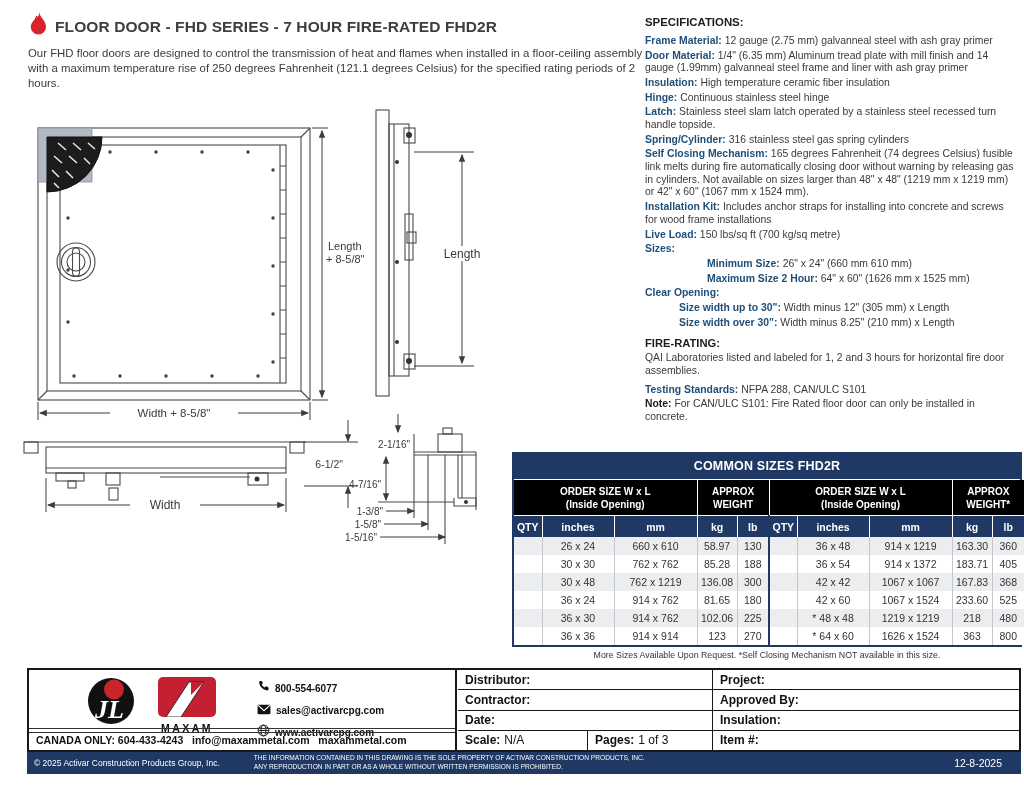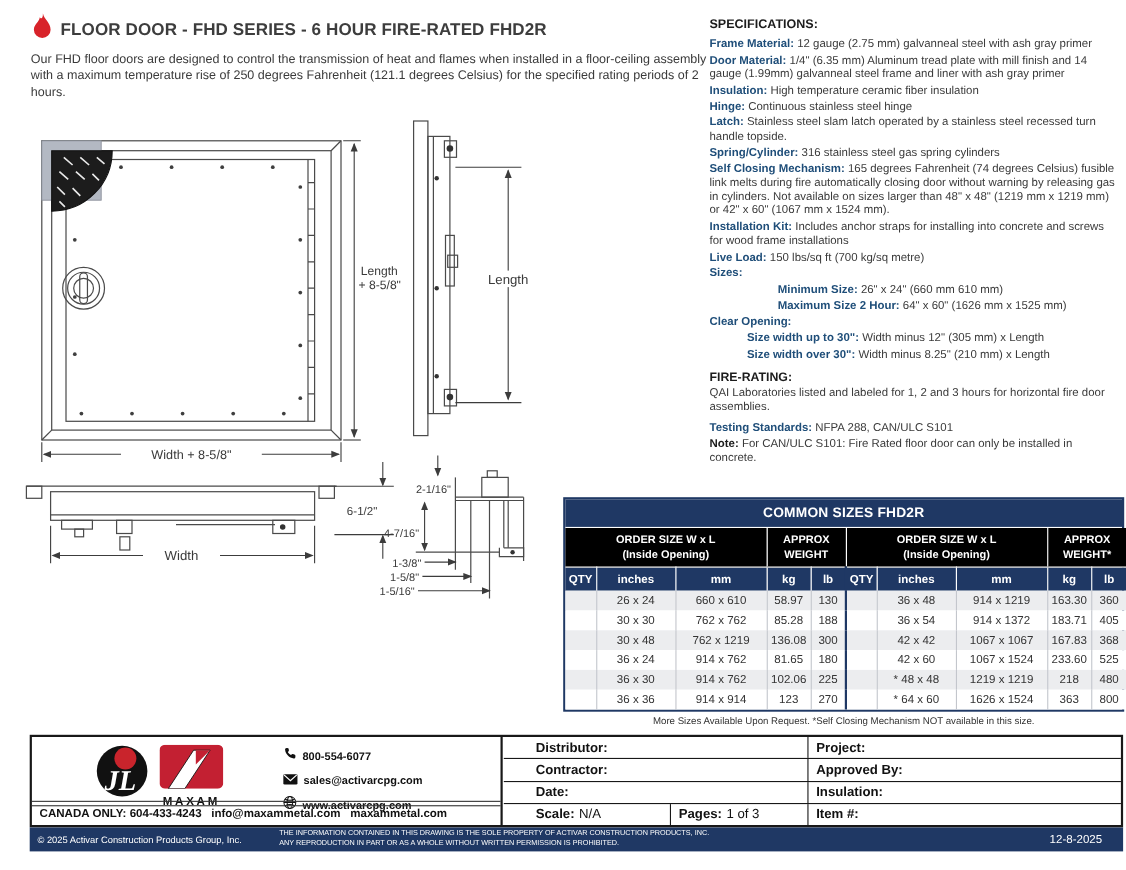--- a/index.html
+++ b/index.html
@@ -48,31 +48,31 @@
   #tbl-body td + td{border-left:1px solid #c3c6cc;text-align:center;}
   #tbl-body td.mid, #tbl-header-row th.mid{border-left:2px solid #1f3864 !important;}
   tr.odd{background:#ecedef;}
   tr.even{background:#fff;}
   .tbl-note{margin-top:3px;text-align:center;font-size:8.8px;color:#333;}
 
   
   .footer{position:absolute;left:27px;top:668px;width:994px;}
   .f-box{position:relative;height:84px;border:2.5px solid #181818;background:#fff;box-sizing:border-box;}
   .jl-logo{position:absolute;left:58px;top:3px;}
-  .maxam{position:absolute;left:114px;top:7px;width:62px;text-align:center;}
+  .maxam{position:absolute;left:127px;top:7px;width:62px;text-align:center;}
   .maxam-txt{font-size:10.5px;font-weight:bold;letter-spacing:2.5px;color:#111;margin-top:1px;}
   .contact{position:absolute;left:228px;top:9px;}
   .c-row{display:flex;align-items:center;gap:5px;margin-bottom:4px;}
   .c-tx{font-weight:bold;font-size:10px;color:#111;}
   .f-sep{position:absolute;left:0;top:58px;width:426px;height:3px;
          border-top:1.3px solid #333;border-bottom:1.3px solid #333;}
   .f-canada{position:absolute;left:7px;top:64px;font-size:10.5px;font-weight:bold;color:#111;white-space:pre;}
   .f-vert{position:absolute;left:426px;top:0;bottom:0;border-left:2.5px solid #181818;}
   .f-fields{position:absolute;left:429px;top:0;right:0;bottom:0;display:flex;flex-direction:column;}
-  .frow{flex:1;display:flex;border-bottom:1.5px solid #181818;padding-left:22px;}
+  .frow{flex:1;display:flex;border-bottom:1.5px solid #181818;}
   .frow.last{border-bottom:none;}
   .fcell{display:flex;align-items:center;gap:4px;padding:0 7px;font-size:12px;color:#111;
          border-right:1.5px solid #181818;box-sizing:border-box;}
   .fcell b{font-weight:bold;}
   .fcell .val{font-weight:normal;}
   .fcell.last{flex:1;border-right:none;}
   .w1{width:255px;}
   .w2{width:130px;}
   .w3{width:125px;}
   .f-bar{height:22px;background:#1f3864;color:#fff;display:flex;align-items:center;}
@@ -85,21 +85,21 @@
 
 <div class="page">
 
   <div class="title-block">
     <div class="title-row">
       <span>
         <svg width="21" height="26" viewBox="0 0 21 26">
             <path d="M11 0 C12 5.5 18 8.5 18 15 A7.6 7.6 0 0 1 2.8 15 C2.8 10 7.6 8 8.2 3.6 C9.6 5.8 11.2 4.6 11 0 Z" fill="#d8232a"></path>
           </svg>
       </span>
-      <h1>FLOOR DOOR - FHD SERIES - 6 HOUR FIRE-RATED FHD2R</h1>
+      <h1>FLOOR DOOR - FHD SERIES - 7 HOUR FIRE-RATED FHD2R</h1>
     </div>
     <p>Our FHD floor doors are designed to control the transmission of heat and flames when installed in a floor-ceiling assembly with a maximum temperature rise of 250 degrees Fahrenheit (121.1 degrees Celsius) for the specified rating periods of 2 hours.</p>
   </div>
 
   <svg class="drawings" width="500" height="470" viewBox="0 0 500 470">
     <defs>
       <marker id="arr" viewBox="0 0 10 10" refX="8.5" refY="5" markerWidth="8" markerHeight="8" orient="auto-start-reverse">
         <path d="M0,1 L10,5 L0,9 z" fill="#3c3c3c"></path>
       </marker>
     </defs>

